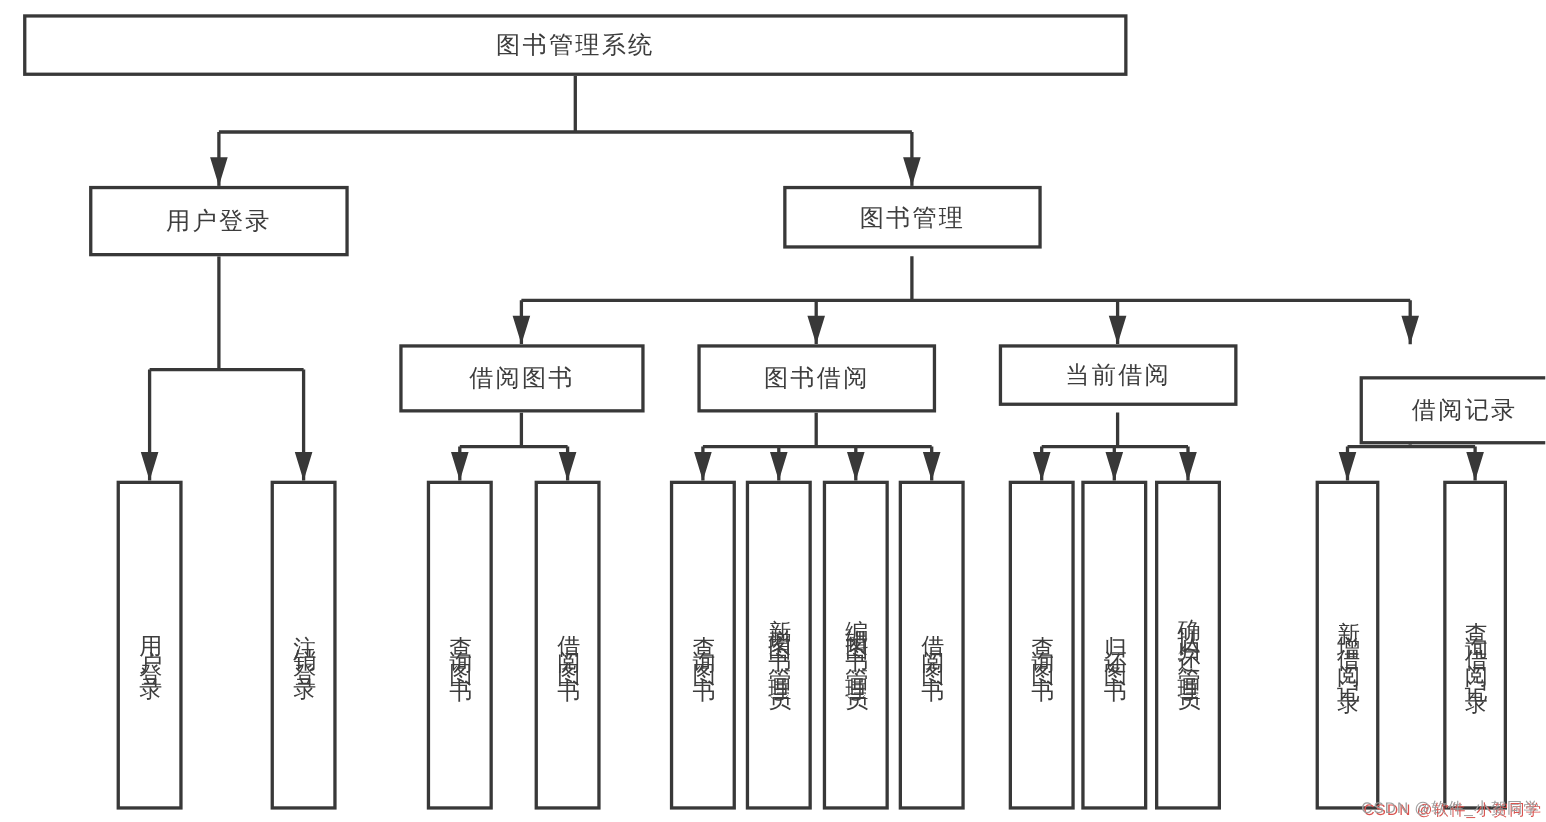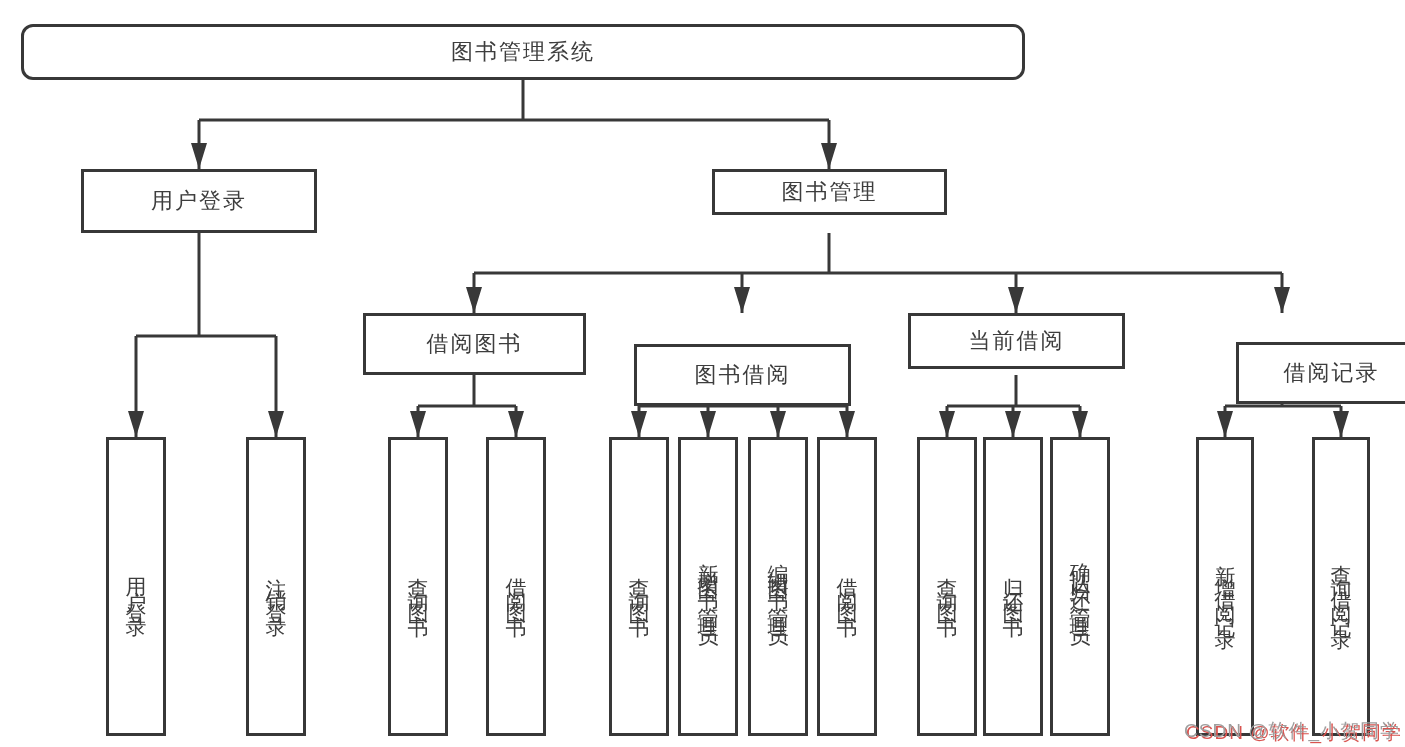--- a/index.html
+++ b/index.html
@@ -21,21 +21,21 @@
     color:var(--text);
   }
   .h-label{font-size:22px; letter-spacing:2px; white-space:nowrap;}
   .leaf span{
     writing-mode:vertical-rl; text-orientation:mixed;
     font-size:21px; letter-spacing:13px; white-space:nowrap;
   }
   .leaf.tight span{letter-spacing:9px;}
   .watermark{
     position:absolute; right:5px; bottom:3px;
-    font-size:19px; letter-spacing:1px;
+    font-size:14px; letter-spacing:1px;
     color:var(--wm-gray);
     text-shadow:2px 2px 0 var(--wm-red);
     white-space:nowrap;
   }
 </style>
 </head>
 <body>
 
 <div class="stage">
 
@@ -52,35 +52,35 @@
          M466,287 L482,287 L474,313 Z  M734,287 L750,287 L742,313 Z
          M1008,287 L1024,287 L1016,313 Z  M1274,287 L1290,287 L1282,313 Z
          M410,411 L426,411 L418,437 Z  M508,411 L524,411 L516,437 Z
          M631,411 L647,411 L639,437 Z  M700,411 L716,411 L708,437 Z
          M770,411 L786,411 L778,437 Z  M839,411 L855,411 L847,437 Z
          M939,411 L955,411 L947,437 Z  M1005,411 L1021,411 L1013,437 Z
          M1072,411 L1088,411 L1080,437 Z
          M1217,411 L1233,411 L1225,437 Z  M1333,411 L1349,411 L1341,437 Z"></path>
   </svg>
 
-  <div class="box" style="left:21px;top:24px;width:1004px;height:56px;border-radius:12px;">
+  <div class="box" style="left:21px;top:13px;width:1004px;height:56px;">
     <span class="h-label">图书管理系统</span>
   </div>
 
   <div class="box" style="left:81px;top:169px;width:236px;height:64px;">
     <span class="h-label">用户登录</span>
   </div>
-  <div class="box" style="left:712px;top:169px;width:235px;height:46px;">
+  <div class="box" style="left:712px;top:169px;width:235px;height:57px;">
     <span class="h-label">图书管理</span>
   </div>
 
   <div class="box" style="left:363px;top:313px;width:223px;height:62px;">
     <span class="h-label">借阅图书</span>
   </div>
-  <div class="box" style="left:634px;top:313px;width:217px;height:62px;margin-top:31px;">
+  <div class="box" style="left:634px;top:313px;width:217px;height:62px;">
     <span class="h-label">图书借阅</span>
   </div>
   <div class="box" style="left:908px;top:313px;width:217px;height:56px;">
     <span class="h-label">当前借阅</span>
   </div>
   <div class="box" style="left:1236px;top:313px;width:191px;height:62px;margin-top:29px;">
     <span class="h-label">借阅记录</span>
   </div>
 
   <div class="box leaf" style="left:106px;top:437px;width:60px;height:299px;">

